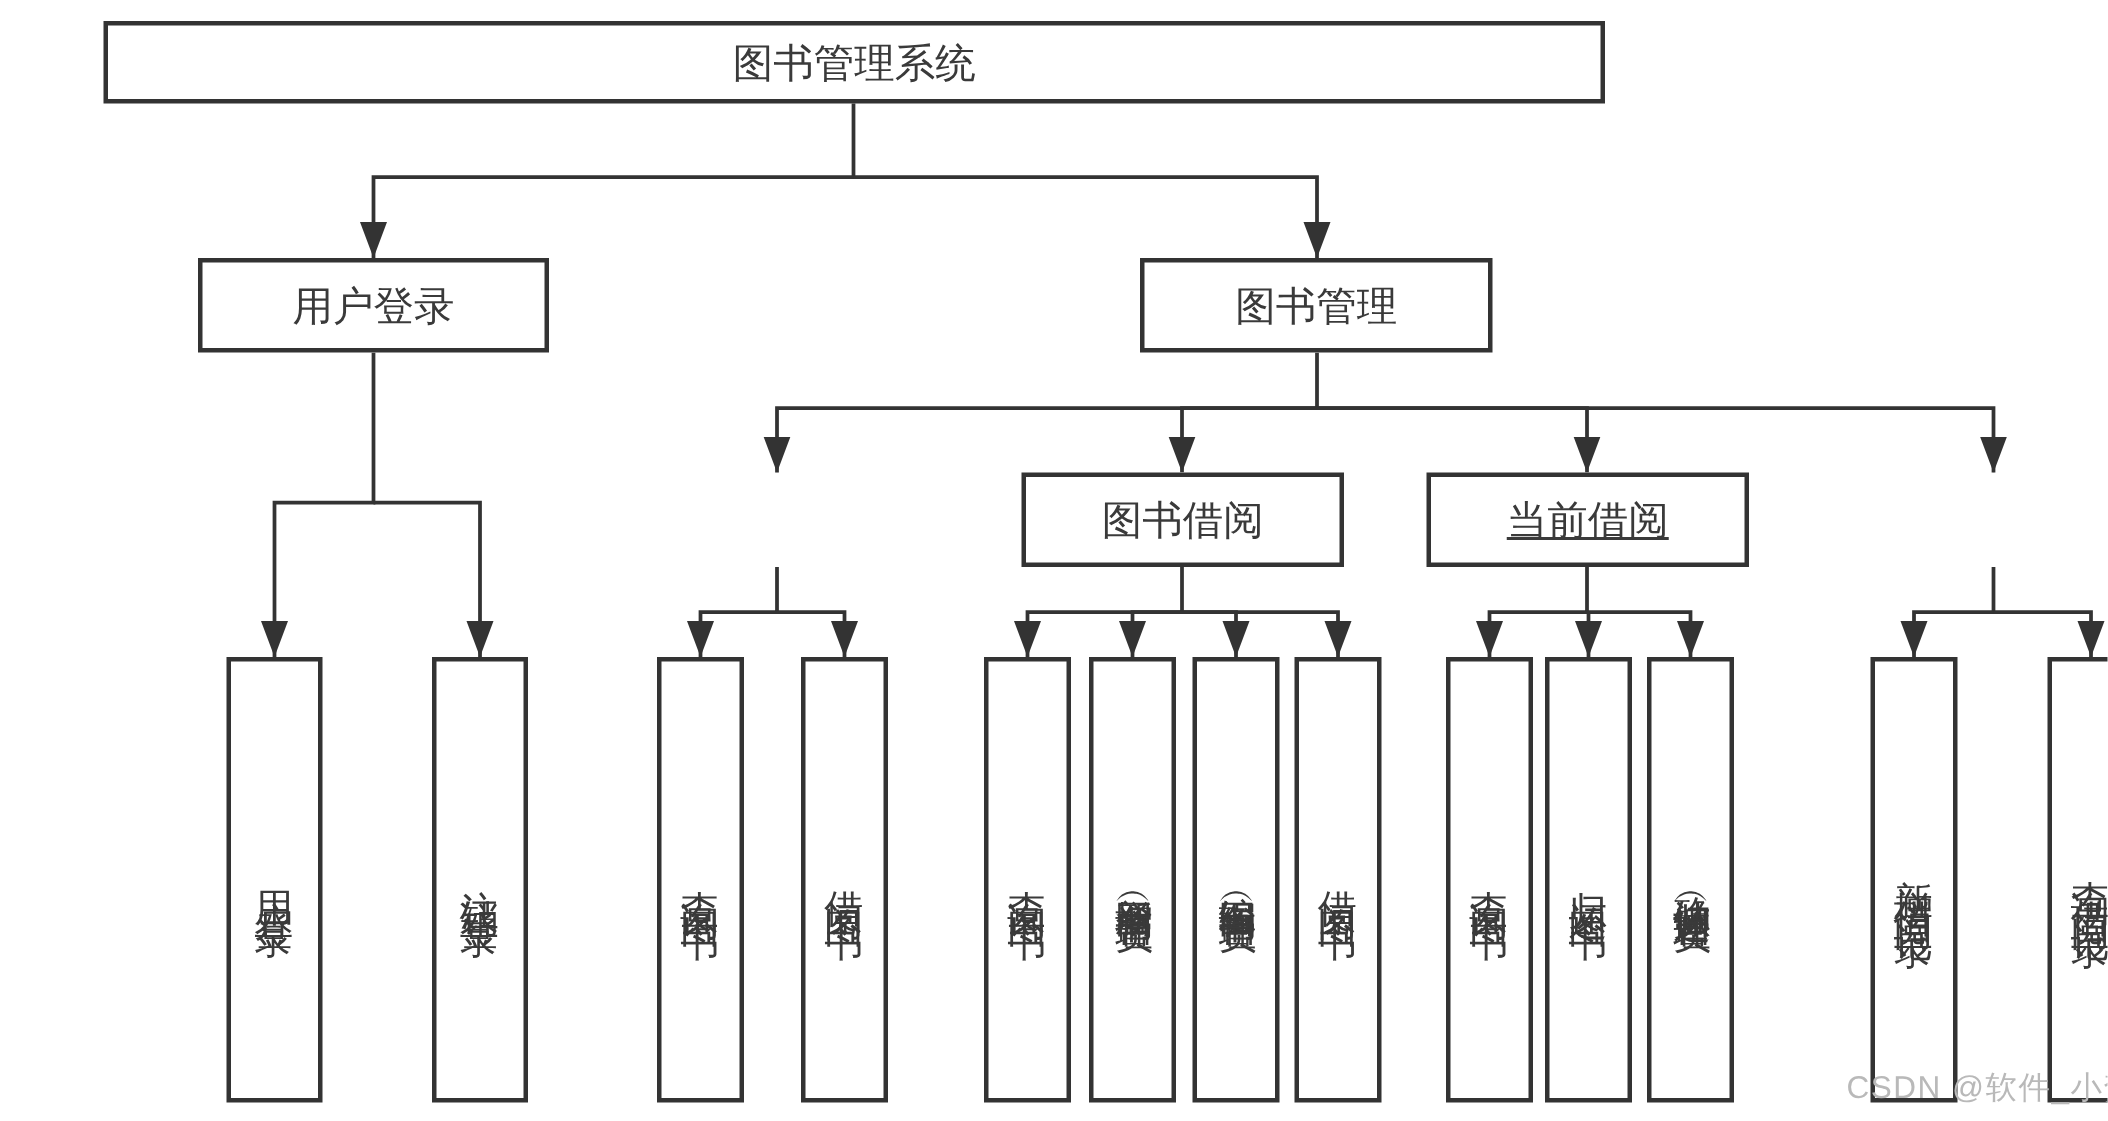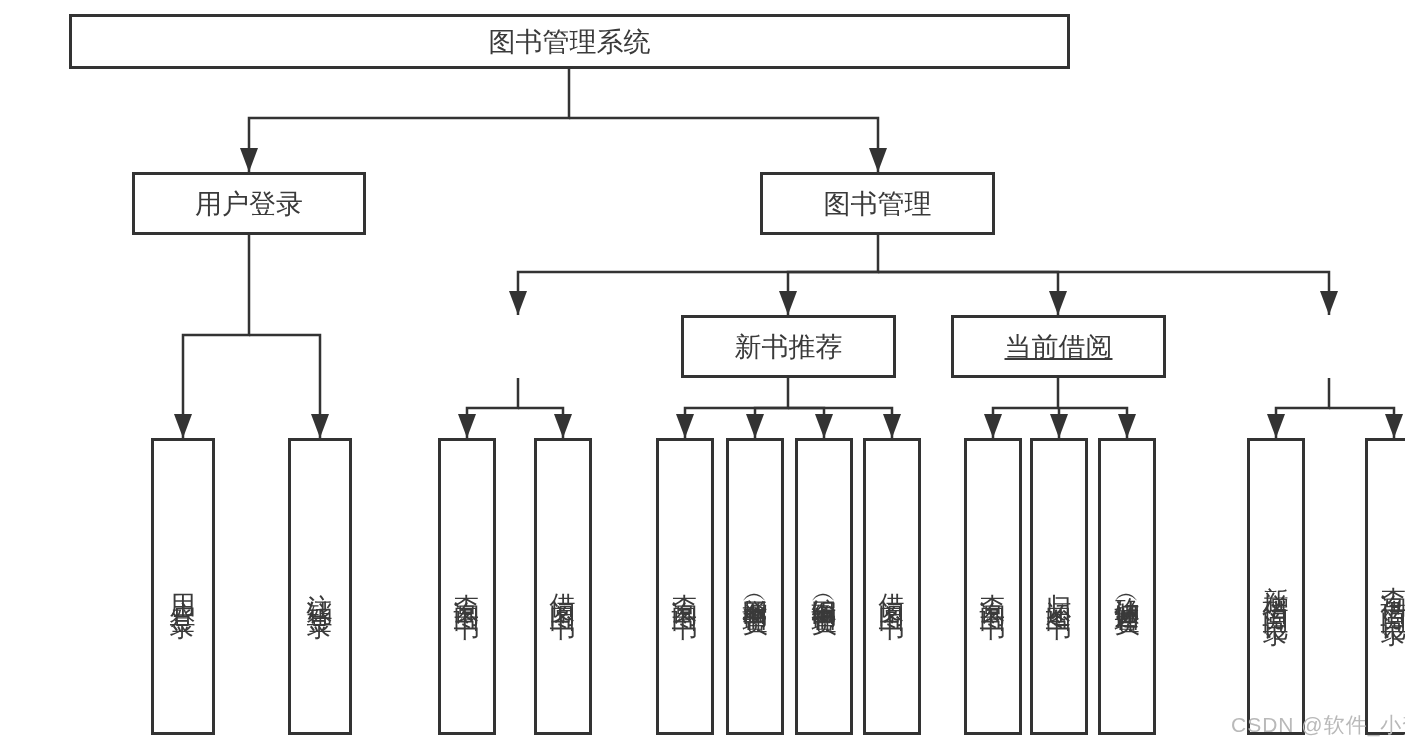--- a/index.html
+++ b/index.html
@@ -89,21 +89,21 @@
   </div>
 
   <div class="node" style="left:84px;top:172px;width:234px;height:63px;">
     <span>用户登录</span>
   </div>
   <div class="node" style="left:712px;top:172px;width:235px;height:63px;">
     <span>图书管理</span>
   </div>
 
   <div class="node" style="left:633px;top:315px;width:215px;height:63px;">
-    <span>新书推荐</span>
+    <span>图书借阅</span>
   </div>
   <div class="node" style="left:903px;top:315px;width:215px;height:63px;text-decoration:underline;">
     <span>当前借阅</span>
   </div>
 
   <div class="leaf" style="left:103px;width:64px;">
     <span>用户登录</span>
   </div>
   <div class="leaf" style="left:240px;width:64px;">
     <span>注销登录</span>

